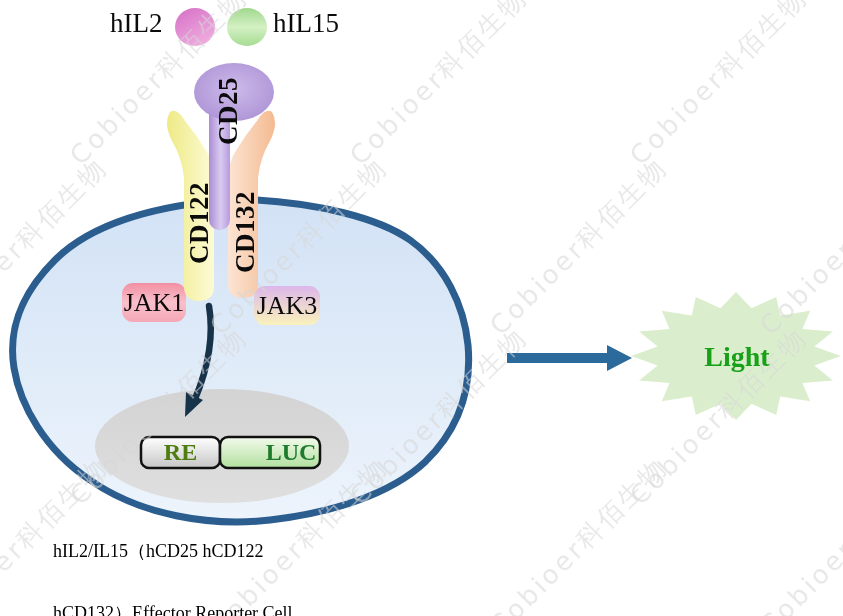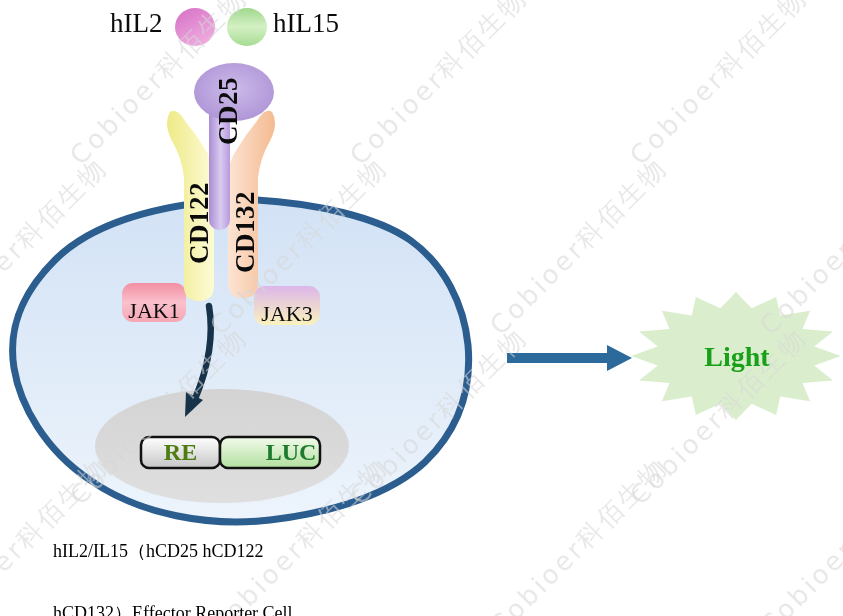--- a/index.html
+++ b/index.html
@@ -10,21 +10,21 @@
   #shape-layer{position:absolute;left:0;top:0;z-index:1;}
   #wm-layer{position:absolute;left:0;top:0;width:843px;height:616px;z-index:5;pointer-events:none;}
   .wm{
     position:absolute;white-space:nowrap;font-family:"DejaVu Sans",sans-serif;
     font-size:26px;letter-spacing:3px;color:#d7d7d7;opacity:0.55;
     transform:rotate(-45deg);transform-origin:center center;
   }
   .label{position:absolute;z-index:10;color:#0b0b0b;}
   .rot{transform:rotate(-90deg);transform-origin:center center;text-align:center;}
   .cdlabel{font-weight:bold;font-size:27px;letter-spacing:0.5px;}
-  .boxlabel{display:flex;align-items:center;justify-content:center;font-size:22px;margin-top:8px;}
+  .boxlabel{display:flex;align-items:center;justify-content:center;font-size:26px;}
   .genelabel{display:flex;align-items:center;justify-content:center;font-weight:bold;font-size:24px;}
   .legend-text{font-size:27px;top:8px;}
   .caption-line{position:absolute;left:53px;font-size:18px;color:#000;z-index:10;}
 </style>
 </head>
 <body>
 
 <div id="canvas">
 
   <svg id="shape-layer" width="843" height="616" viewBox="0 0 843 616">

